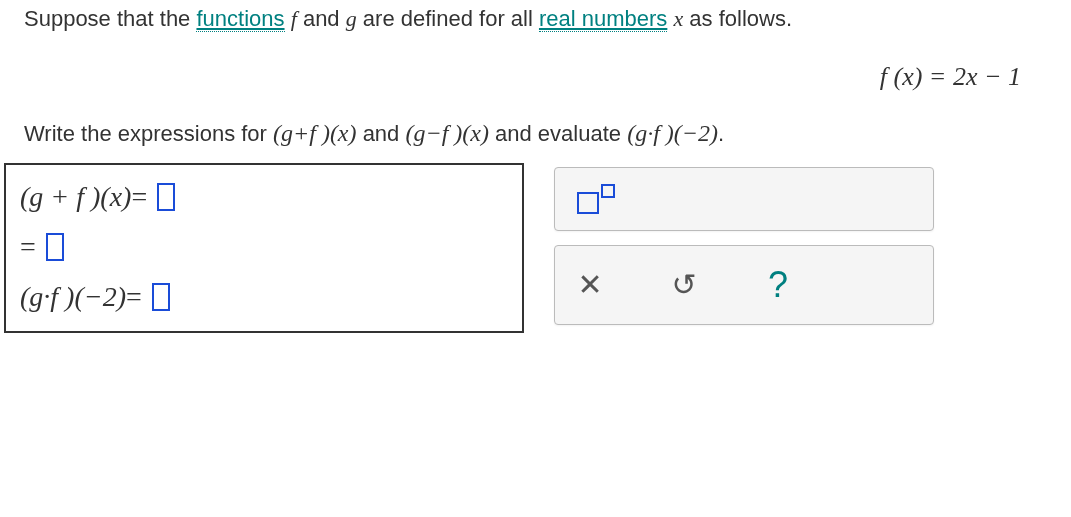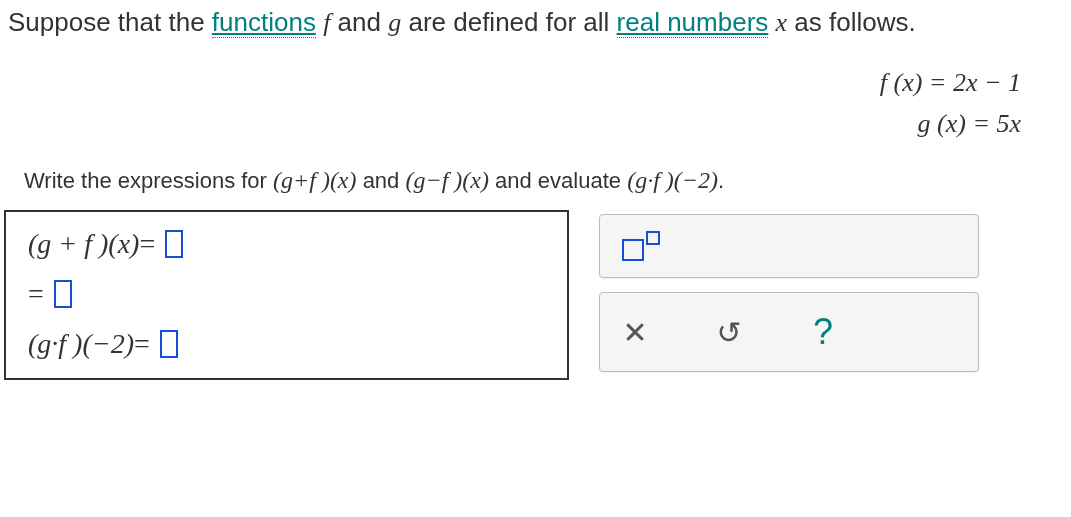--- a/index.html
+++ b/index.html
@@ -10,22 +10,22 @@
     body {
       font-family: Arial, Helvetica, sans-serif;
       font-size: 22px;
       color: #333;
       padding: 0;
       width: 1071px;
       height: 517px;
       background: #fff;
     }
     .problem-text {
-      padding: 4px 8px;
-      font-size: 26px;
+      padding: 4px 24px;
+      font-size: 22px;
       line-height: 1.4;
     }
     .link {
       color: #008080;
       text-decoration: underline;
       border-bottom: 1px dotted #008080;
     }
     .italic {
       font-style: italic;
       font-family: 'Times New Roman', serif;
@@ -51,22 +51,22 @@
       font-size: 24px;
     }
     .answer-row {
       display: flex;
       align-items: flex-start;
       gap: 30px;
       padding-left: 0;
     }
     .answer-box {
       border: 2px solid #333;
-      padding: 16px 22px;
-      width: 565px;
+      padding: 16px 14px;
+      width: 520px;
       margin-left: 4px;
     }
     .answer-box .eq {
       font-family: 'Times New Roman', serif;
       font-size: 28px;
       margin-bottom: 18px;
       display: flex;
       align-items: center;
     }
     .answer-box .eq:last-child {
@@ -138,21 +138,20 @@
   </style>
 </head>
 <body>
 
 <div class="problem-text">
   <span>Suppose that the </span><span class="link">functions</span><span> </span><span class="italic">f</span><span> and </span><span class="italic">g</span><span> are defined for all </span><span class="link">real numbers</span><span> </span><span class="italic">x</span><span> as follows.</span>
 </div>
 
 <div class="math-block">
   <div class="line">f (x) = 2x − 1</div>
-  <div class="line">g (x) = 5x</div>
 </div>
 
 <div class="instruction">
   <span>Write the expressions for </span><span class="math-inline">(g+f )(x)</span><span> and </span><span class="math-inline">(g−f )(x)</span><span> and evaluate </span><span class="math-inline">(g·f )(−2)</span><span>.</span>
 </div>
 
 <div class="answer-row">
   <div class="answer-box">
     <div class="eq">
       <span class="italic">(g + f )(x)</span>

